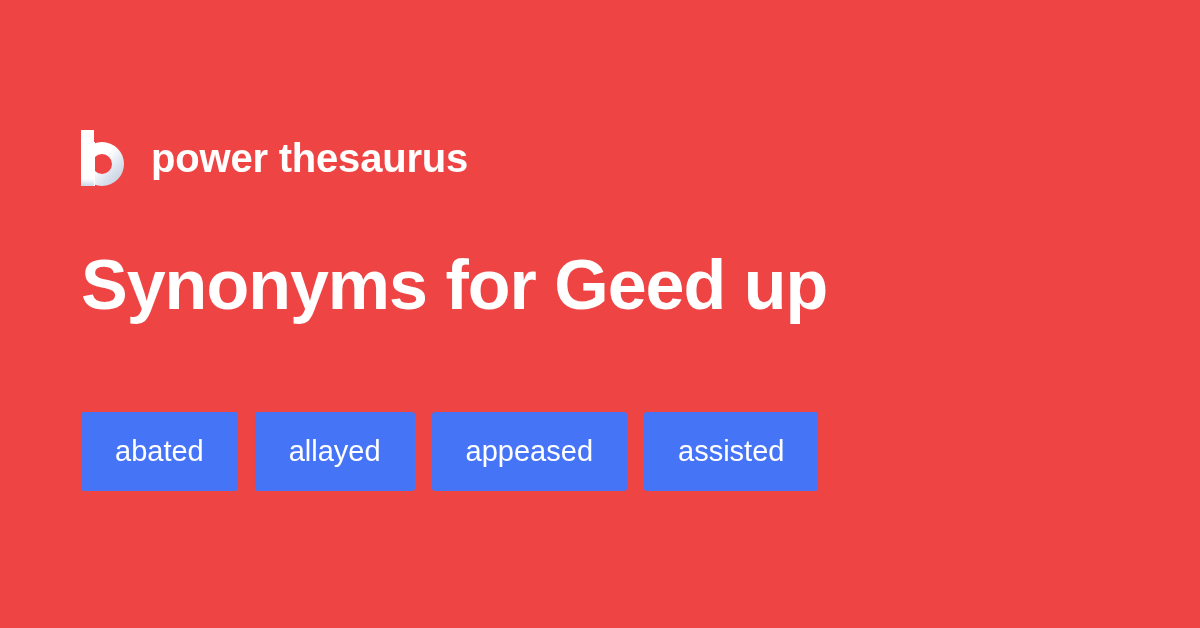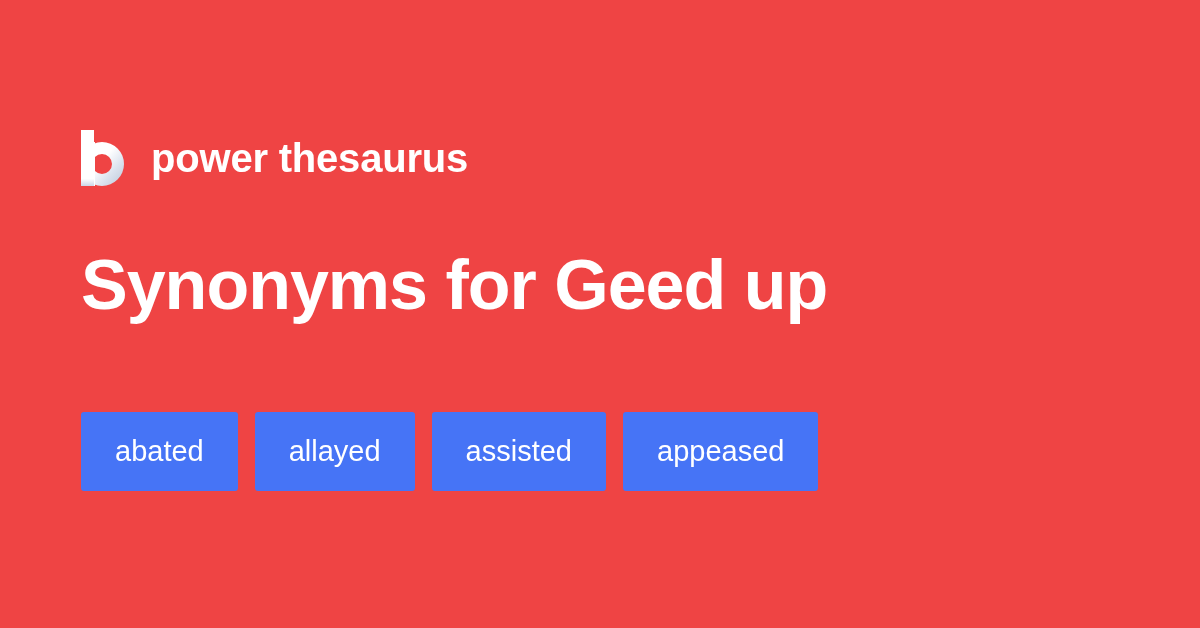--- a/index.html
+++ b/index.html
@@ -121,17 +121,17 @@
     </svg>
 
     <div class="brand-name">power thesaurus</div>
   </div>
 
   <h1 class="headline">Synonyms for Geed up</h1>
 
   <div class="chips">
     <div class="chip">abated</div>
     <div class="chip">allayed</div>
+    <div class="chip">appeased</div>
     <div class="chip">assisted</div>
-    <div class="chip">appeased</div>
   </div>
 
 </div>
 
 </body></html>

